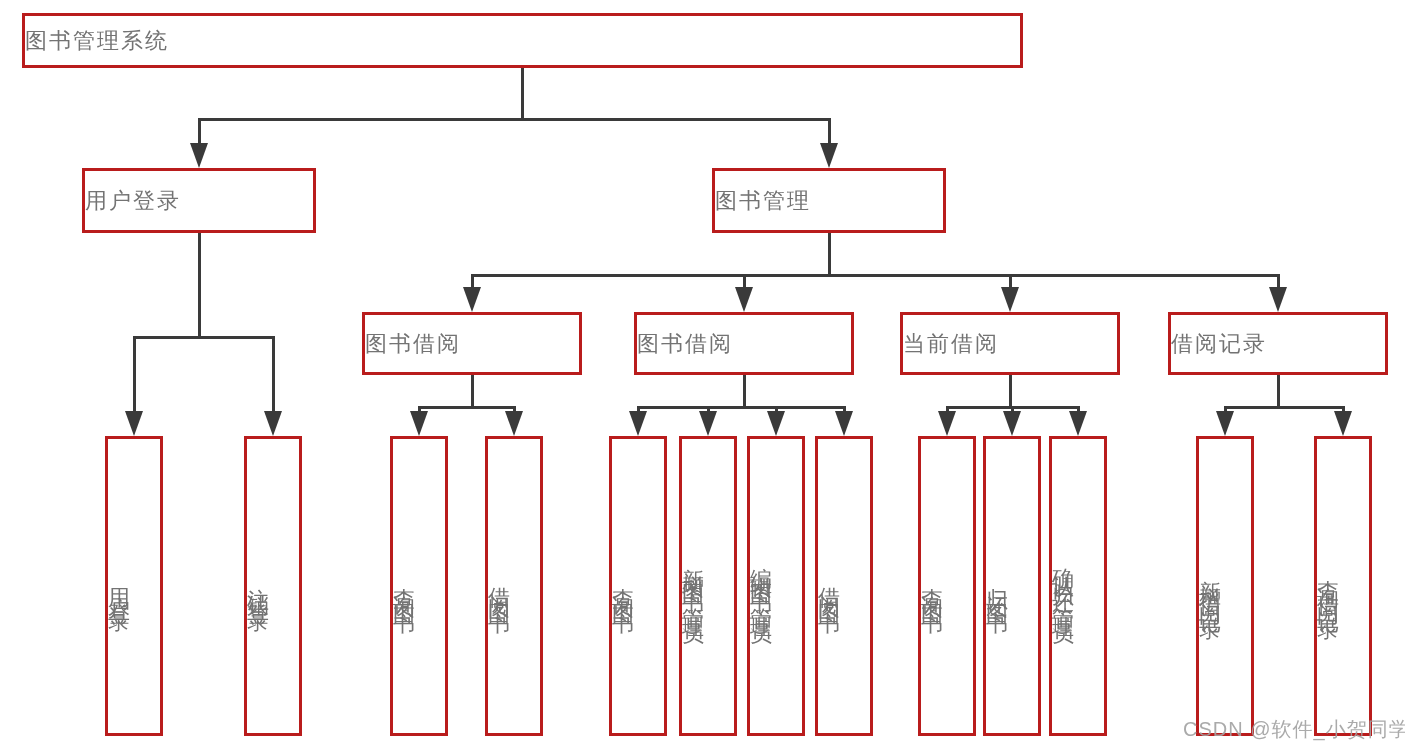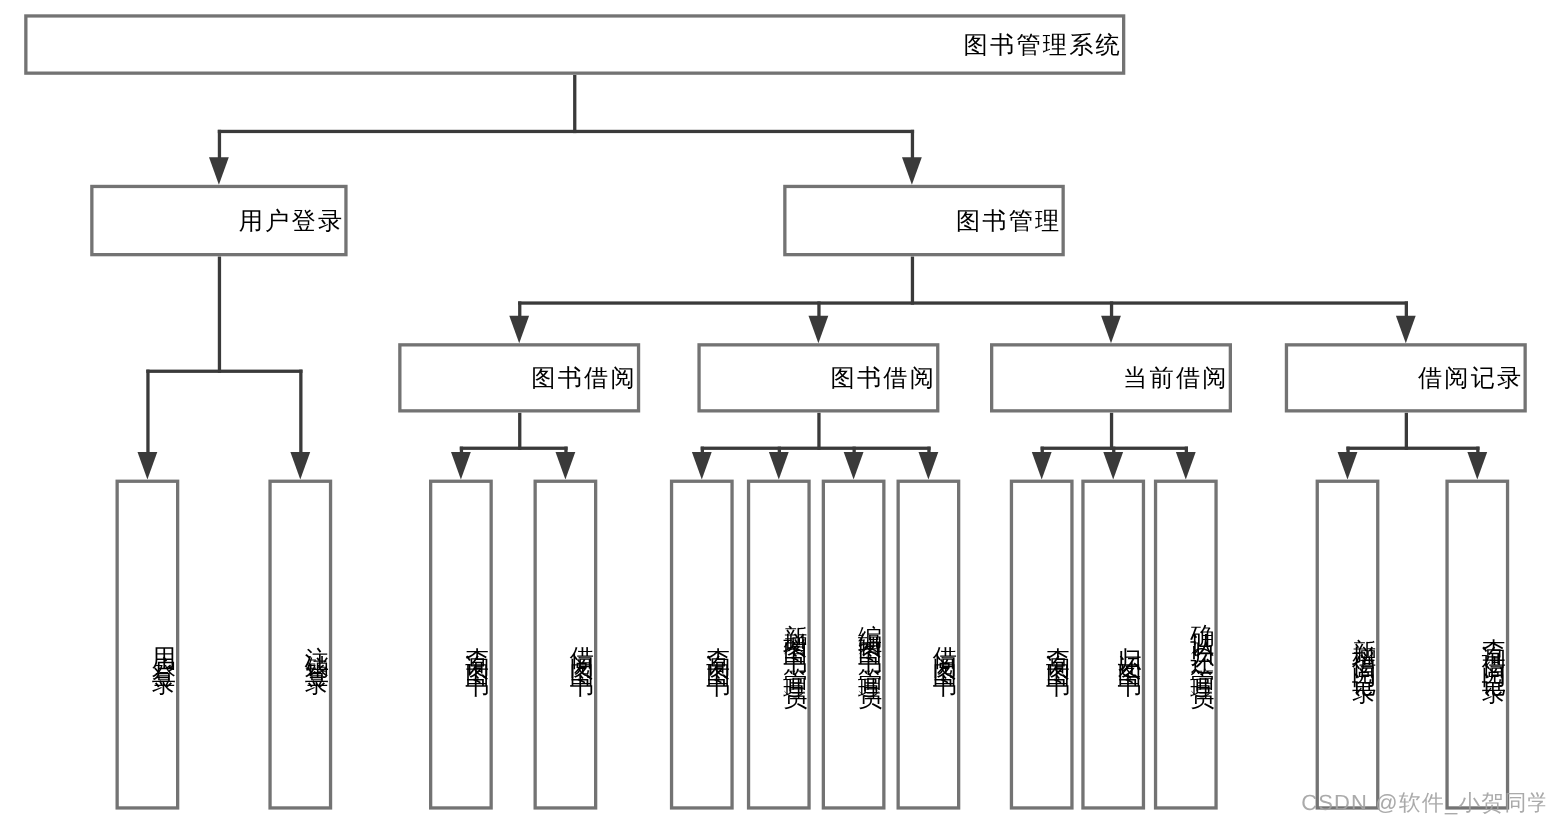--- a/index.html
+++ b/index.html
@@ -11,26 +11,26 @@
   .stage {
     position: relative;
     width: 1405px;
     height: 747px;
     background: #ffffff;
     overflow: hidden;
   }
   .node {
     position: absolute;
     box-sizing: border-box;
-    border: 3px solid #737373;
+    border: 3px solid #b91c1c;
     background: #ffffff;
     display: flex;
     align-items: center;
-    justify-content: flex-end;
-    color: #000000;
+    justify-content: flex-start;
+    color: #737373;
     z-index: 2;
   }
   .hnode {
     font-size: 22px;
     letter-spacing: 2px;
     white-space: nowrap;
   }
   .vnode {
     font-size: 22px;
   }
@@ -126,21 +126,21 @@
       <div class="arrow" style="left: 1334px; top: 411px;"></div>
     </div>
 
   <div class="node hnode" style="left: 22px; top: 13px; width: 1001px; height: 55px;">
     <span>图书管理系统</span>
   </div>
 
   <div class="node hnode" style="left: 82px; top: 168px; width: 234px; height: 65px;">
     <span>用户登录</span>
   </div>
-  <div class="node hnode" style="left: 712px; top: 168px; width: 256px; height: 65px; font-family: Liberation Mono, monospace;">
+  <div class="node hnode" style="left: 712px; top: 168px; width: 234px; height: 65px; font-family: Liberation Mono, monospace;">
     <span>图书管理</span>
   </div>
 
   <div class="node hnode" style="left: 362px; top: 312px; width: 220px; height: 63px;">
     <span>图书借阅</span>
   </div>
   <div class="node hnode" style="left: 900px; top: 312px; width: 220px; height: 63px;">
     <span>当前借阅</span>
   </div>
   <div class="node hnode" style="left: 634px; top: 312px; width: 220px; height: 63px;">

